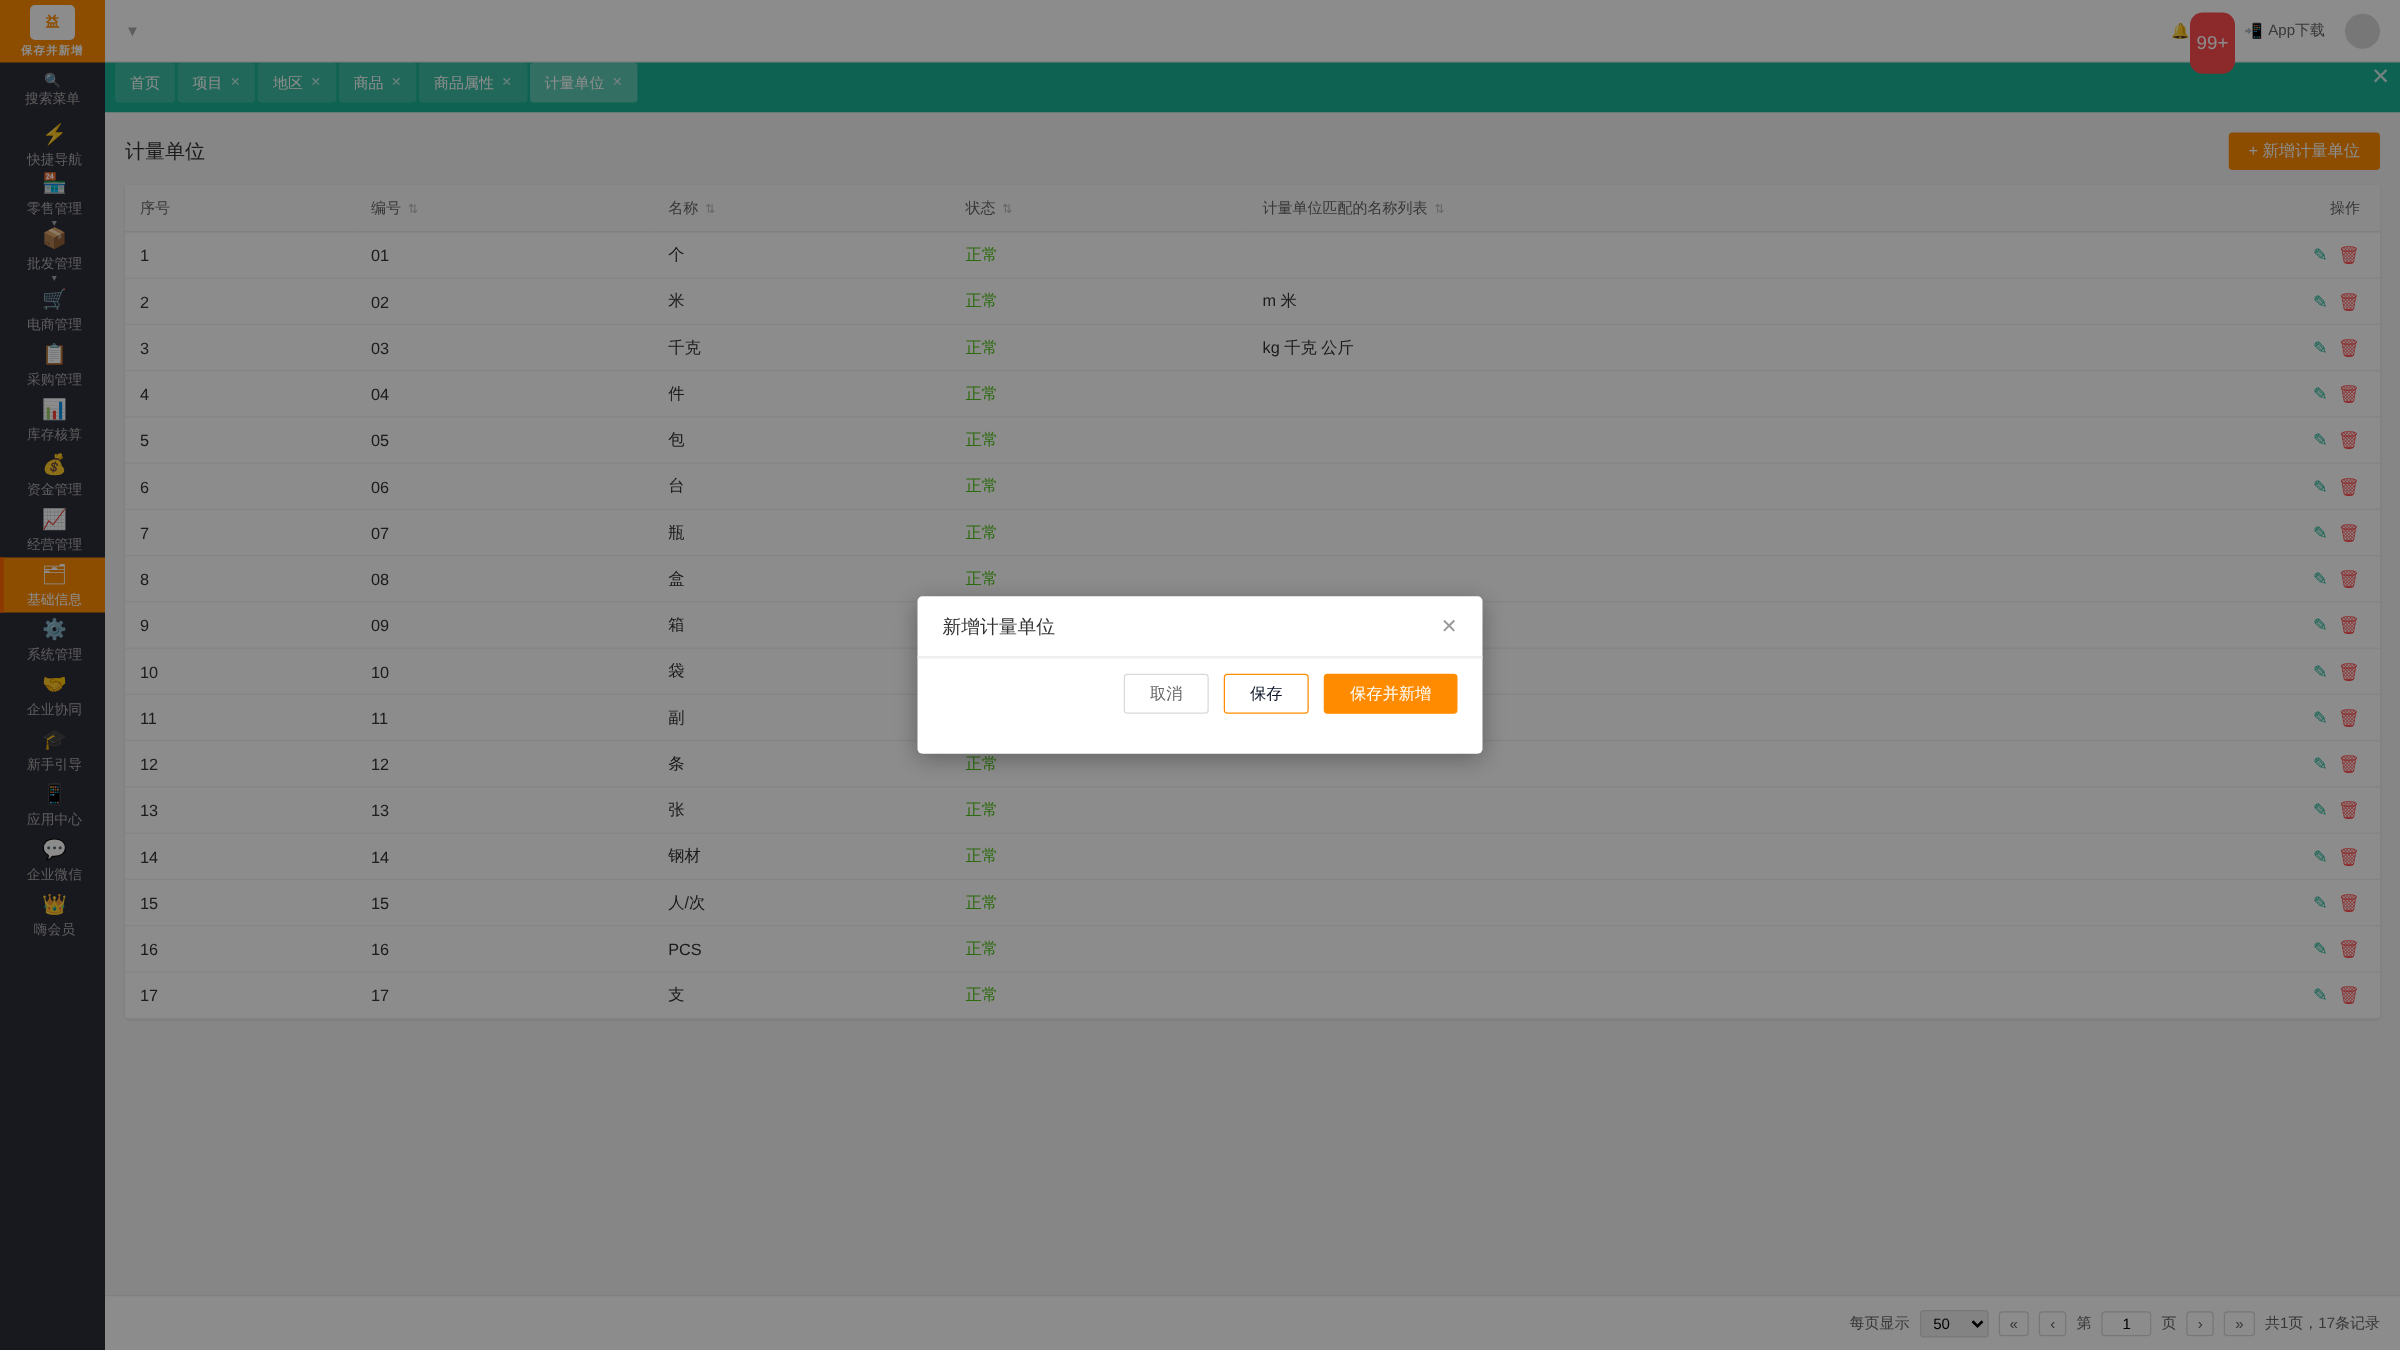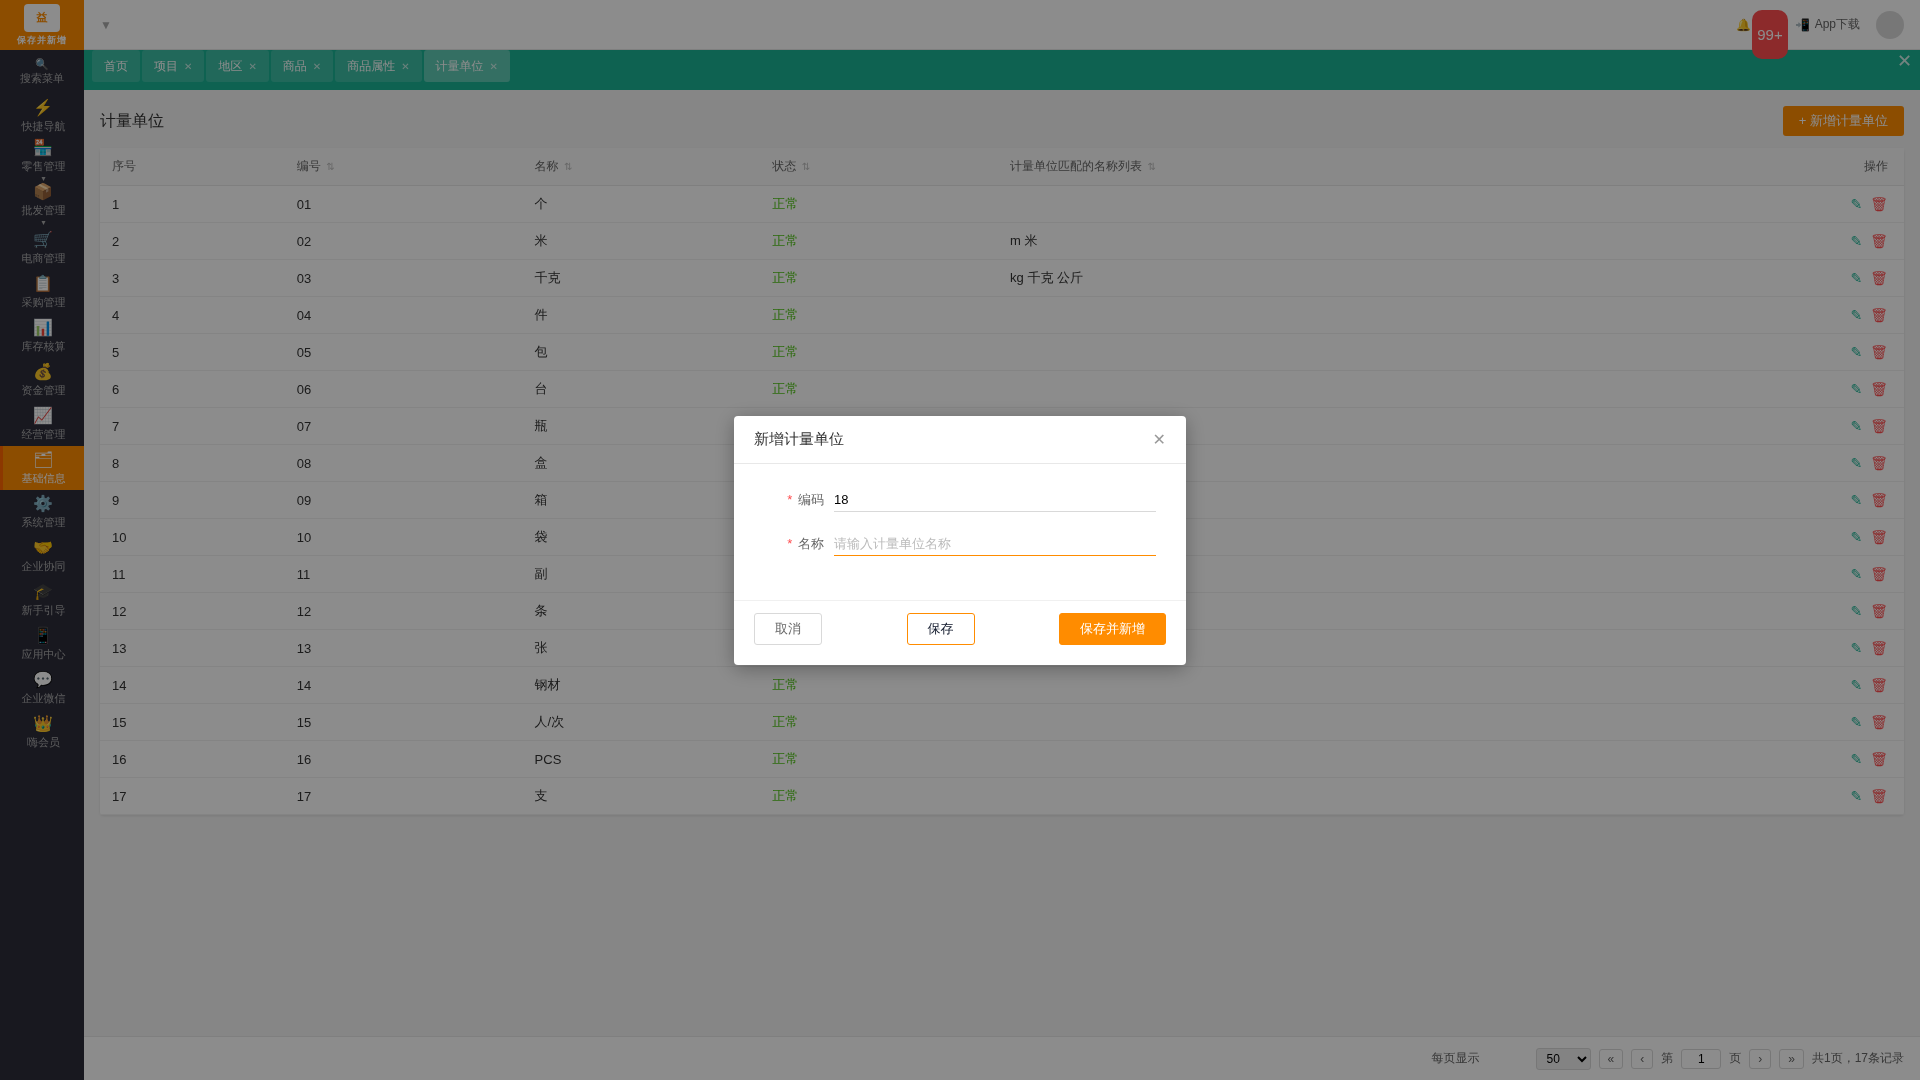--- a/index.html
+++ b/index.html
@@ -47,41 +47,41 @@
     th { padding: 10px 12px; text-align: left; font-weight: 500; color: #666; font-size: 12px; border-bottom: 1px solid #e8e8e8; white-space: nowrap; }
     td { padding: 9px 12px; font-size: 13px; color: #333; border-bottom: 1px solid #f0f0f0; }
     .status-normal { color: #52c41a; }
     .action-btns { display: flex; gap: 8px; align-items: center; }
     .action-edit { color: #1ab394; cursor: pointer; font-size: 14px; }
     .action-delete { color: #ff4d4f; cursor: pointer; font-size: 14px; }
     .sort-icon { color: #bbb; font-size: 10px; margin-left: 2px; }
 
     
     .pagination-bar { height: 44px; background: white; border-top: 1px solid #e8e8e8; display: flex; align-items: center; justify-content: flex-end; padding: 0 16px; gap: 8px; font-size: 12px; color: #666; }
-    .page-size-select { border: 1px solid #d9d9d9; border-radius: 3px; padding: 2px 6px; font-size: 12px; margin-left: 48px; }
+    .page-size-select { border: 1px solid #d9d9d9; border-radius: 3px; padding: 2px 6px; font-size: 12px; }
     .page-btn { border: 1px solid #d9d9d9; background: white; padding: 2px 8px; border-radius: 3px; cursor: pointer; font-size: 12px; color: #666; }
     .page-btn:disabled { color: #ccc; cursor: not-allowed; }
     .page-input { border: 1px solid #d9d9d9; border-radius: 3px; padding: 2px 6px; width: 40px; text-align: center; font-size: 12px; }
 
     
     .modal-overlay { position: fixed; top: 0; left: 0; width: 1920px; height: 1080px; background: rgba(0,0,0,0.45); display: flex; align-items: center; justify-content: center; z-index: 1000; }
 
     
     .modal { background: white; border-radius: 4px; width: 452px; box-shadow: 0 4px 20px rgba(0,0,0,0.3); }
     .modal-header { padding: 14px 20px; border-bottom: 1px solid #e8e8e8; display: flex; align-items: center; justify-content: space-between; }
     .modal-title { font-size: 15px; color: #333; font-weight: 500; }
     .modal-close { color: #999; cursor: pointer; font-size: 16px; background: none; border: none; }
     .modal-body { padding: 24px 30px; }
     .form-row { display: flex; align-items: center; margin-bottom: 20px; }
     .form-label { width: 60px; text-align: right; color: #666; font-size: 13px; margin-right: 10px; flex-shrink: 0; }
     .form-required { color: #ff4d4f; margin-right: 2px; }
     .form-input { flex: 1; border: none; border-bottom: 1px solid #d9d9d9; padding: 4px 0; font-size: 13px; outline: none; }
     .form-input.active-input { border-bottom: 1px solid #ff8c00; }
     .form-input::placeholder { color: #bbb; }
-    .modal-footer { padding: 12px 20px 20px; display: flex; align-items: center; justify-content: space-between; gap: 12px; border-top: 1px solid #f0f0f0; }
+    .modal-footer { padding: 12px 20px 32px; display: flex; align-items: center; justify-content: flex-end; gap: 12px; border-top: 1px solid #f0f0f0; }
     .btn-cancel { border: 1px solid #d9d9d9; background: white; color: #666; padding: 6px 20px; border-radius: 3px; cursor: pointer; font-size: 13px; }
     .btn-save { border: 1px solid #ff8c00; background: white; color: #0f172a; padding: 6px 20px; border-radius: 3px; cursor: pointer; font-size: 13px; }
     .btn-save-new { background: #ff8c00; color: white; border: 1px solid #ff8c00; padding: 6px 20px; border-radius: 3px; cursor: pointer; font-size: 13px; }
   </style>
 </head>
 <body>
 
 <div class="sidebar">
   <div class="sidebar-logo">
     <div style="display:flex;flex-direction:column;align-items:center;">
@@ -485,35 +485,19 @@
   </div>
 
 </div>
 
 <div class="modal-overlay">
   <div class="modal">
     <div class="modal-header">
       <span class="modal-title">新增计量单位</span>
       <button class="modal-close">✕</button>
     </div>
-    <div class="modal-body">
-      <div class="form-row">
-        <span class="form-label">
-          <span class="form-required">*</span>
-          <span>编码</span>
-        </span>
-        <input class="form-input" value="18" style="">
-      </div>
-      <div class="form-row">
-        <span class="form-label">
-          <span class="form-required">*</span>
-          <span>名称</span>
-        </span>
-        <input class="form-input active-input" placeholder="请输入计量单位名称" style="">
-      </div>
-    </div>
     <div class="modal-footer">
       <button class="btn-cancel">取消</button>
       <button class="btn-save">保存</button>
       <button class="btn-save-new">保存并新增</button>
     </div>
   </div>
 </div>
 
 </body></html>

